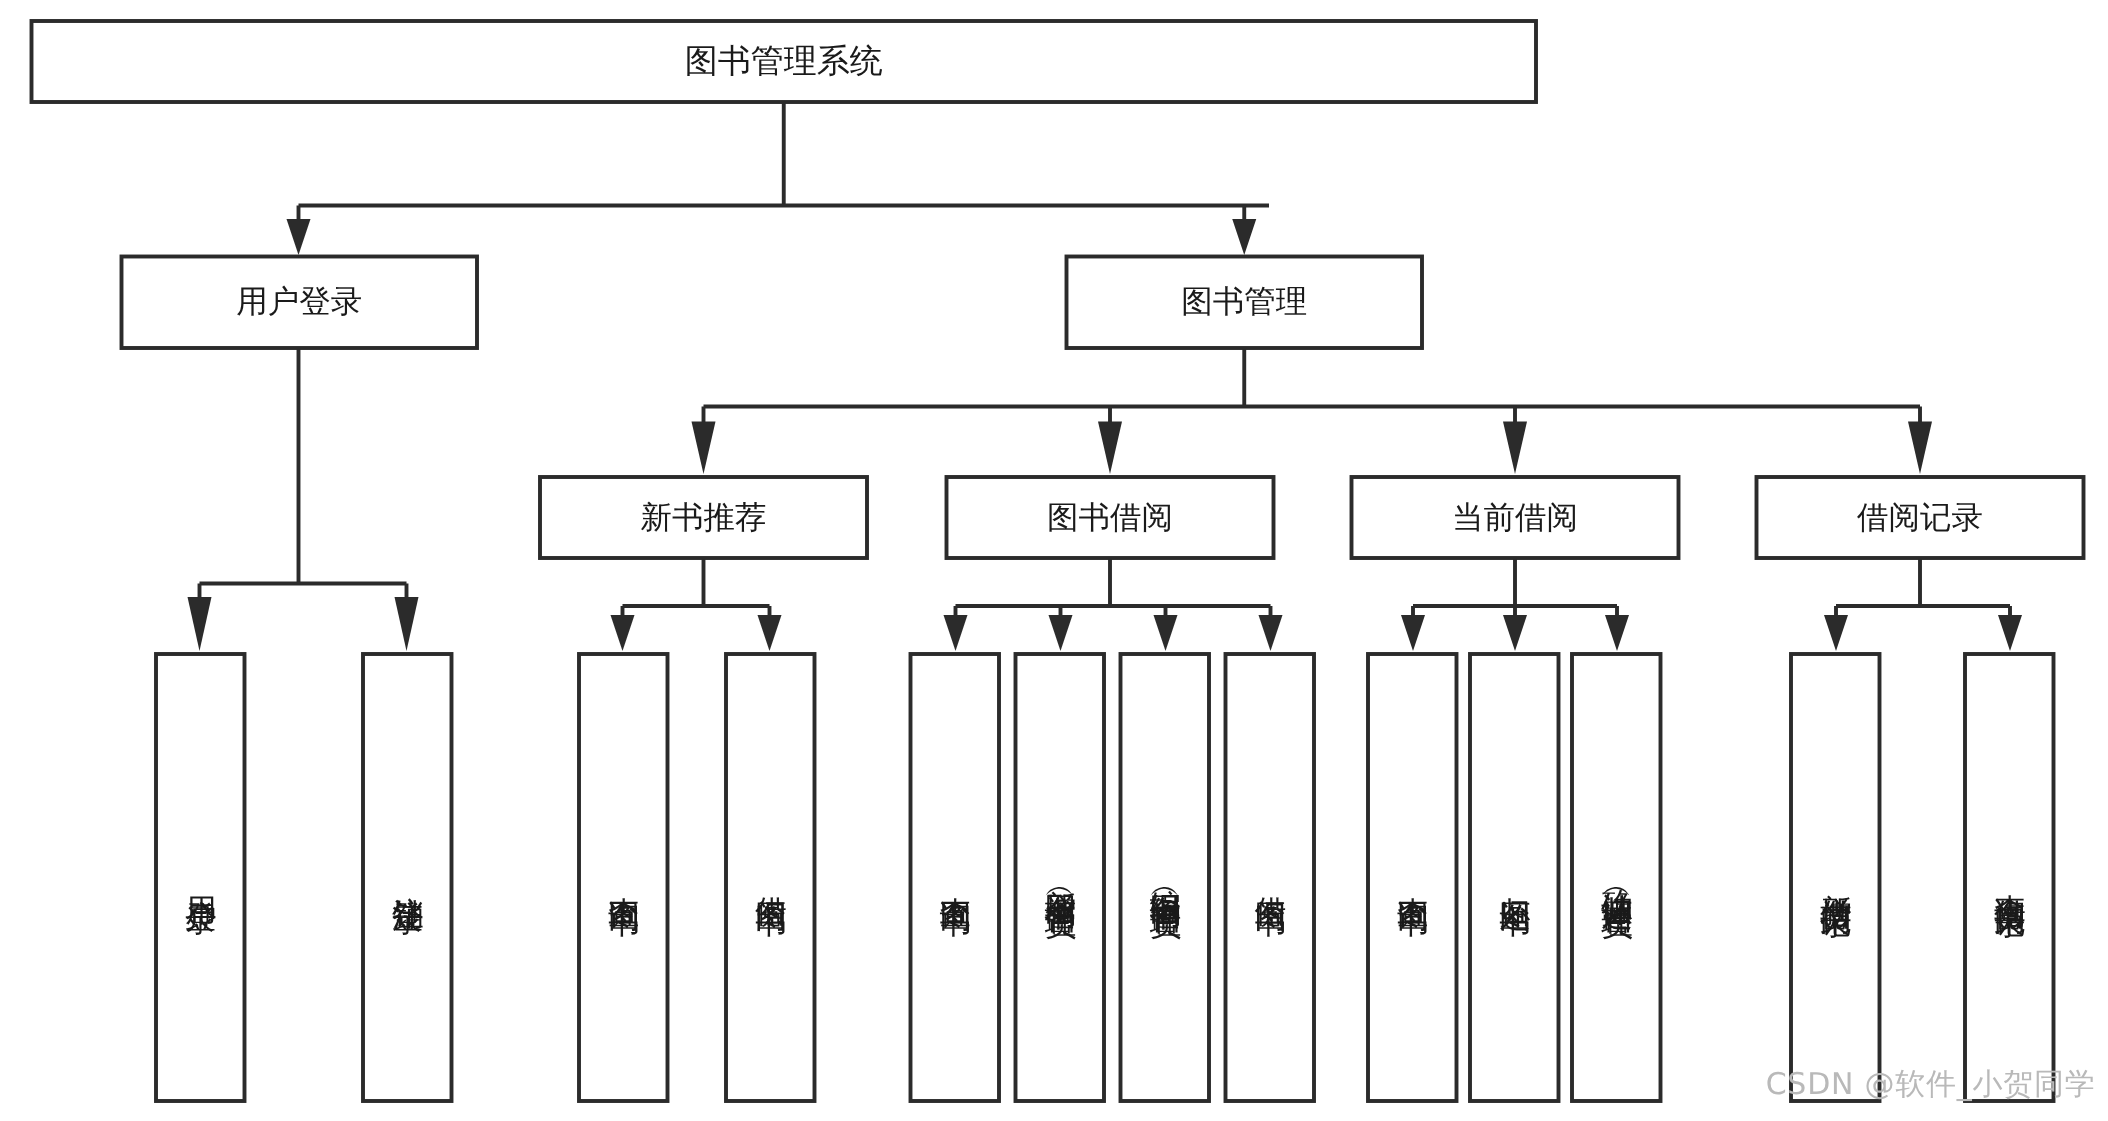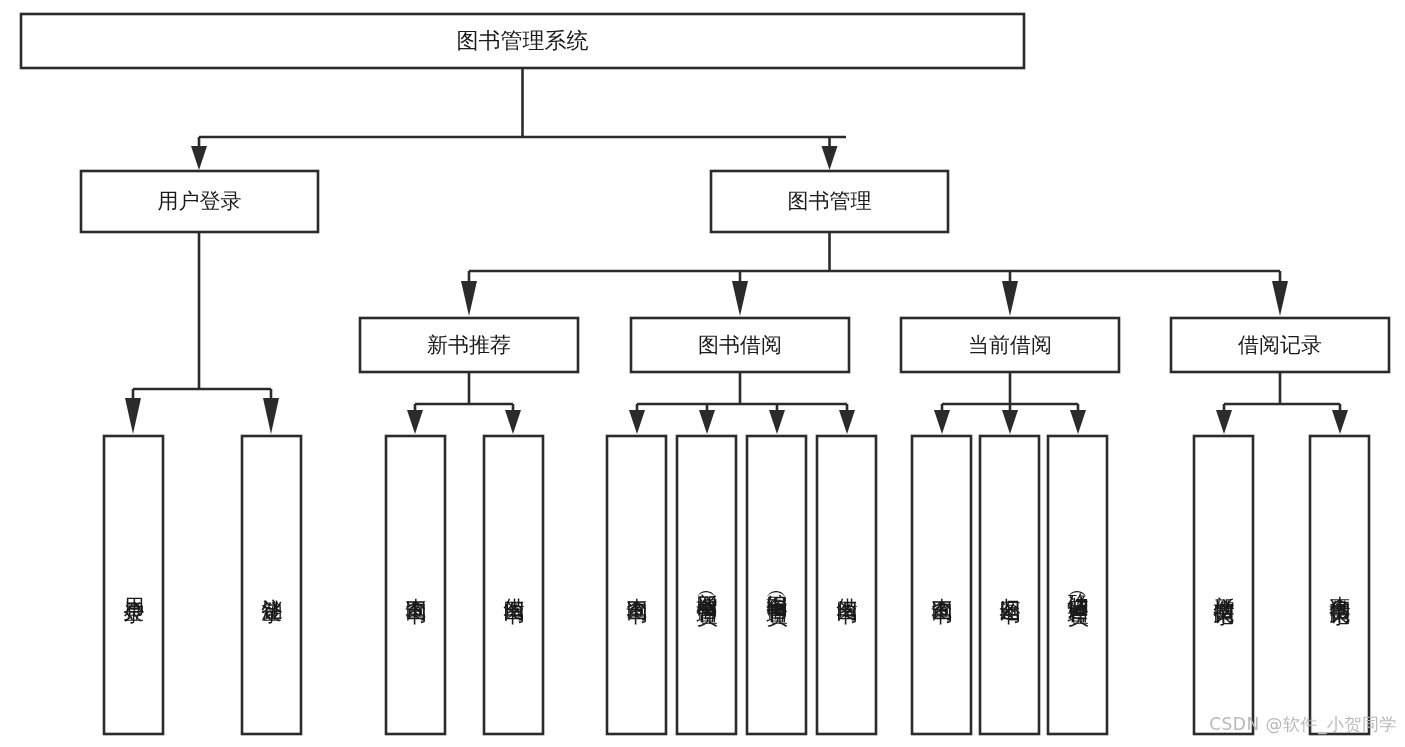--- a/index.html
+++ b/index.html
@@ -76,21 +76,21 @@
     justify-content: center;
     text-align: center;
     pointer-events: none;
     user-select: none;
   }
   .watermark {
     position: absolute;
     right: 8px;
     bottom: 4px;
     font-family: "DejaVu Sans", "Liberation Sans", sans-serif;
-    font-size: 17px;
+    font-size: 20px;
     color: #b9b9b9;
     letter-spacing: 0.5px;
     white-space: nowrap;
   }
 </style>
 </head>
 <body>
 
 <div id="diagram-root">
 

